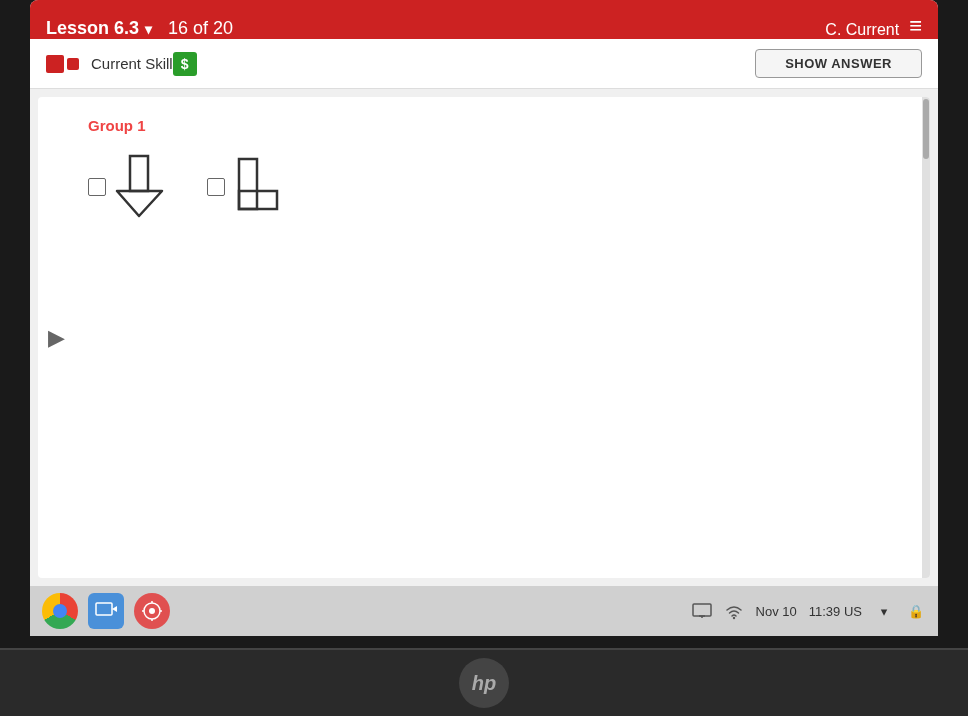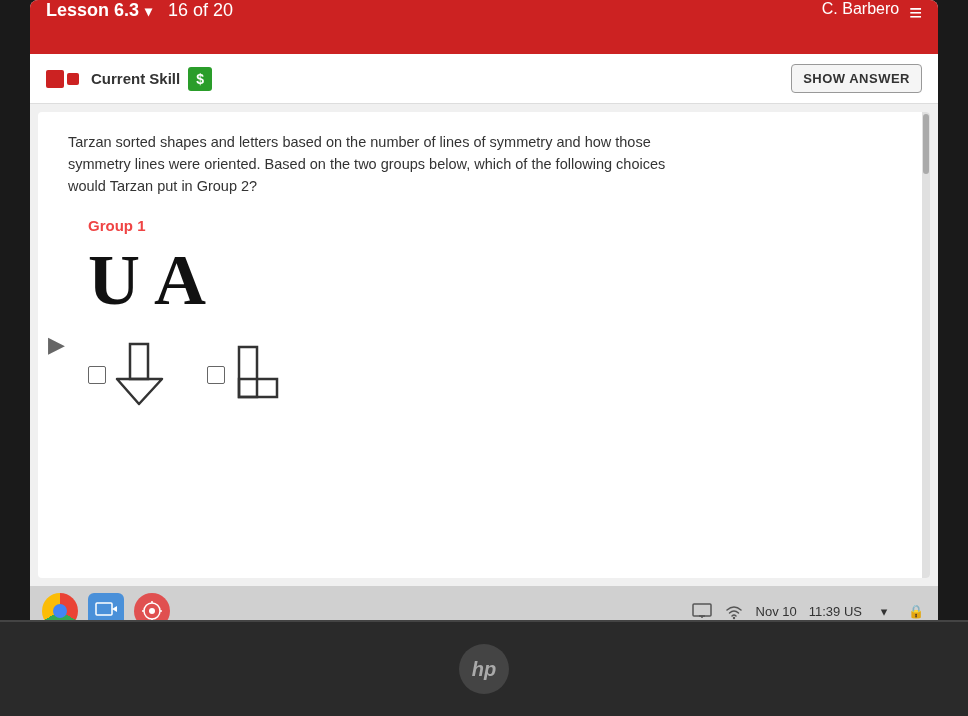--- a/index.html
+++ b/index.html
@@ -22,21 +22,21 @@
       background: #111;
       border-radius: 8px 8px 0 0;
       overflow: hidden;
     }
 
     .laptop-bottom {
       position: absolute;
       bottom: 0;
       left: 0;
       right: 0;
-      height: 96px;
+      height: 68px;
       background: #2a2a2a;
       border-top: 2px solid #444;
       display: flex;
       align-items: center;
       justify-content: center;
     }
 
     .hp-logo {
       width: 50px;
       height: 50px;
@@ -56,23 +56,23 @@
       width: 100%;
       height: 100%;
       background: #f0f0f0;
       display: flex;
       flex-direction: column;
     }
 
     
     .top-bar {
       background: #cc2222;
-      height: 54px;
-      display: flex;
-      align-items: flex-start;
+      height: 39px;
+      display: flex;
+      align-items: flex-end;
       padding: 0 16px;
       flex-shrink: 0;
     }
 
     .lesson-title {
       color: white;
       font-size: 18px;
       font-weight: bold;
       display: flex;
       align-items: center;
@@ -131,23 +131,22 @@
     .small-red-square {
       width: 12px;
       height: 12px;
       background: #cc2222;
       border-radius: 2px;
       align-self: center;
     }
 
     .current-skill-label {
       font-size: 15px;
-      font-weight: bold;
+      font-weight: normal;
       color: #333;
-      margin-right: 8px;
       text-align: right;
     }
 
     .skill-icon {
       width: 24px;
       height: 24px;
       background: #2a9d2a;
       border-radius: 3px;
       display: flex;
       align-items: center;
@@ -155,21 +154,21 @@
       color: white;
       font-size: 14px;
       font-weight: bold;
     }
 
     .show-answer-btn {
       margin-left: auto;
       background: #f5f5f5;
       border: 1px solid #999;
       border-radius: 4px;
-      padding: 6px 11px;
+      padding: 6px 29px;
       font-size: 13px;
       font-weight: bold;
       color: #333;
       cursor: pointer;
       letter-spacing: 0.5px;
     }
 
     
     .main-content {
       flex: 1;
@@ -330,21 +329,21 @@
 <div class="laptop-screen">
   <div class="screen-content">
 
     <div class="top-bar">
       <span class="lesson-title">
         <span>Lesson 6.3</span>
         <span class="dropdown-arrow">▾</span>
       </span>
       <span class="progress-text">16 of 20</span>
       <div class="spacer"></div>
-      <span class="user-name">C. Barbero</span>
+      <span class="user-name">C. Current</span>
       <span class="hamburger-icon">≡</span>
     </div>
 
     <div class="second-bar">
       <div class="red-squares">
         <div class="red-square"></div>
         <div class="small-red-square"></div>
       </div>
       <span class="current-skill-label">Current Skill</span>
       <div class="skill-icon">
@@ -353,27 +352,25 @@
       <button class="show-answer-btn">SHOW ANSWER</button>
     </div>
 
     <div class="main-content">
       <div class="scroll-indicator">
         <div class="scroll-thumb"></div>
       </div>
 
       <span class="nav-arrow-left">▶</span>
 
-      <p class="question-text">Tarzan sorted shapes and letters based on the number of lines of symmetry and how those symmetry lines were oriented. Based on the two groups below, which of the following choices would Tarzan put in Group 2?</p>
 
       <div class="groups-container">
 
         <div class="group">
           <div class="group-label">Group 1</div>
-          <div class="group1-letters">U A</div>
 
           <div style="display:flex; align-items:center; gap:30px; margin-top:10px;">
 
             <div class="choice-item">
               <div class="choice-checkbox"></div>
               <svg width="55" height="65" viewBox="0 0 55 65">
                 <rect x="18" y="2" width="18" height="35" fill="none" stroke="#333" stroke-width="2.5"></rect>
                 <polygon points="5,37 27,62 50,37" fill="none" stroke="#333" stroke-width="2.5" stroke-linejoin="round"></polygon>
               </svg>
             </div>

